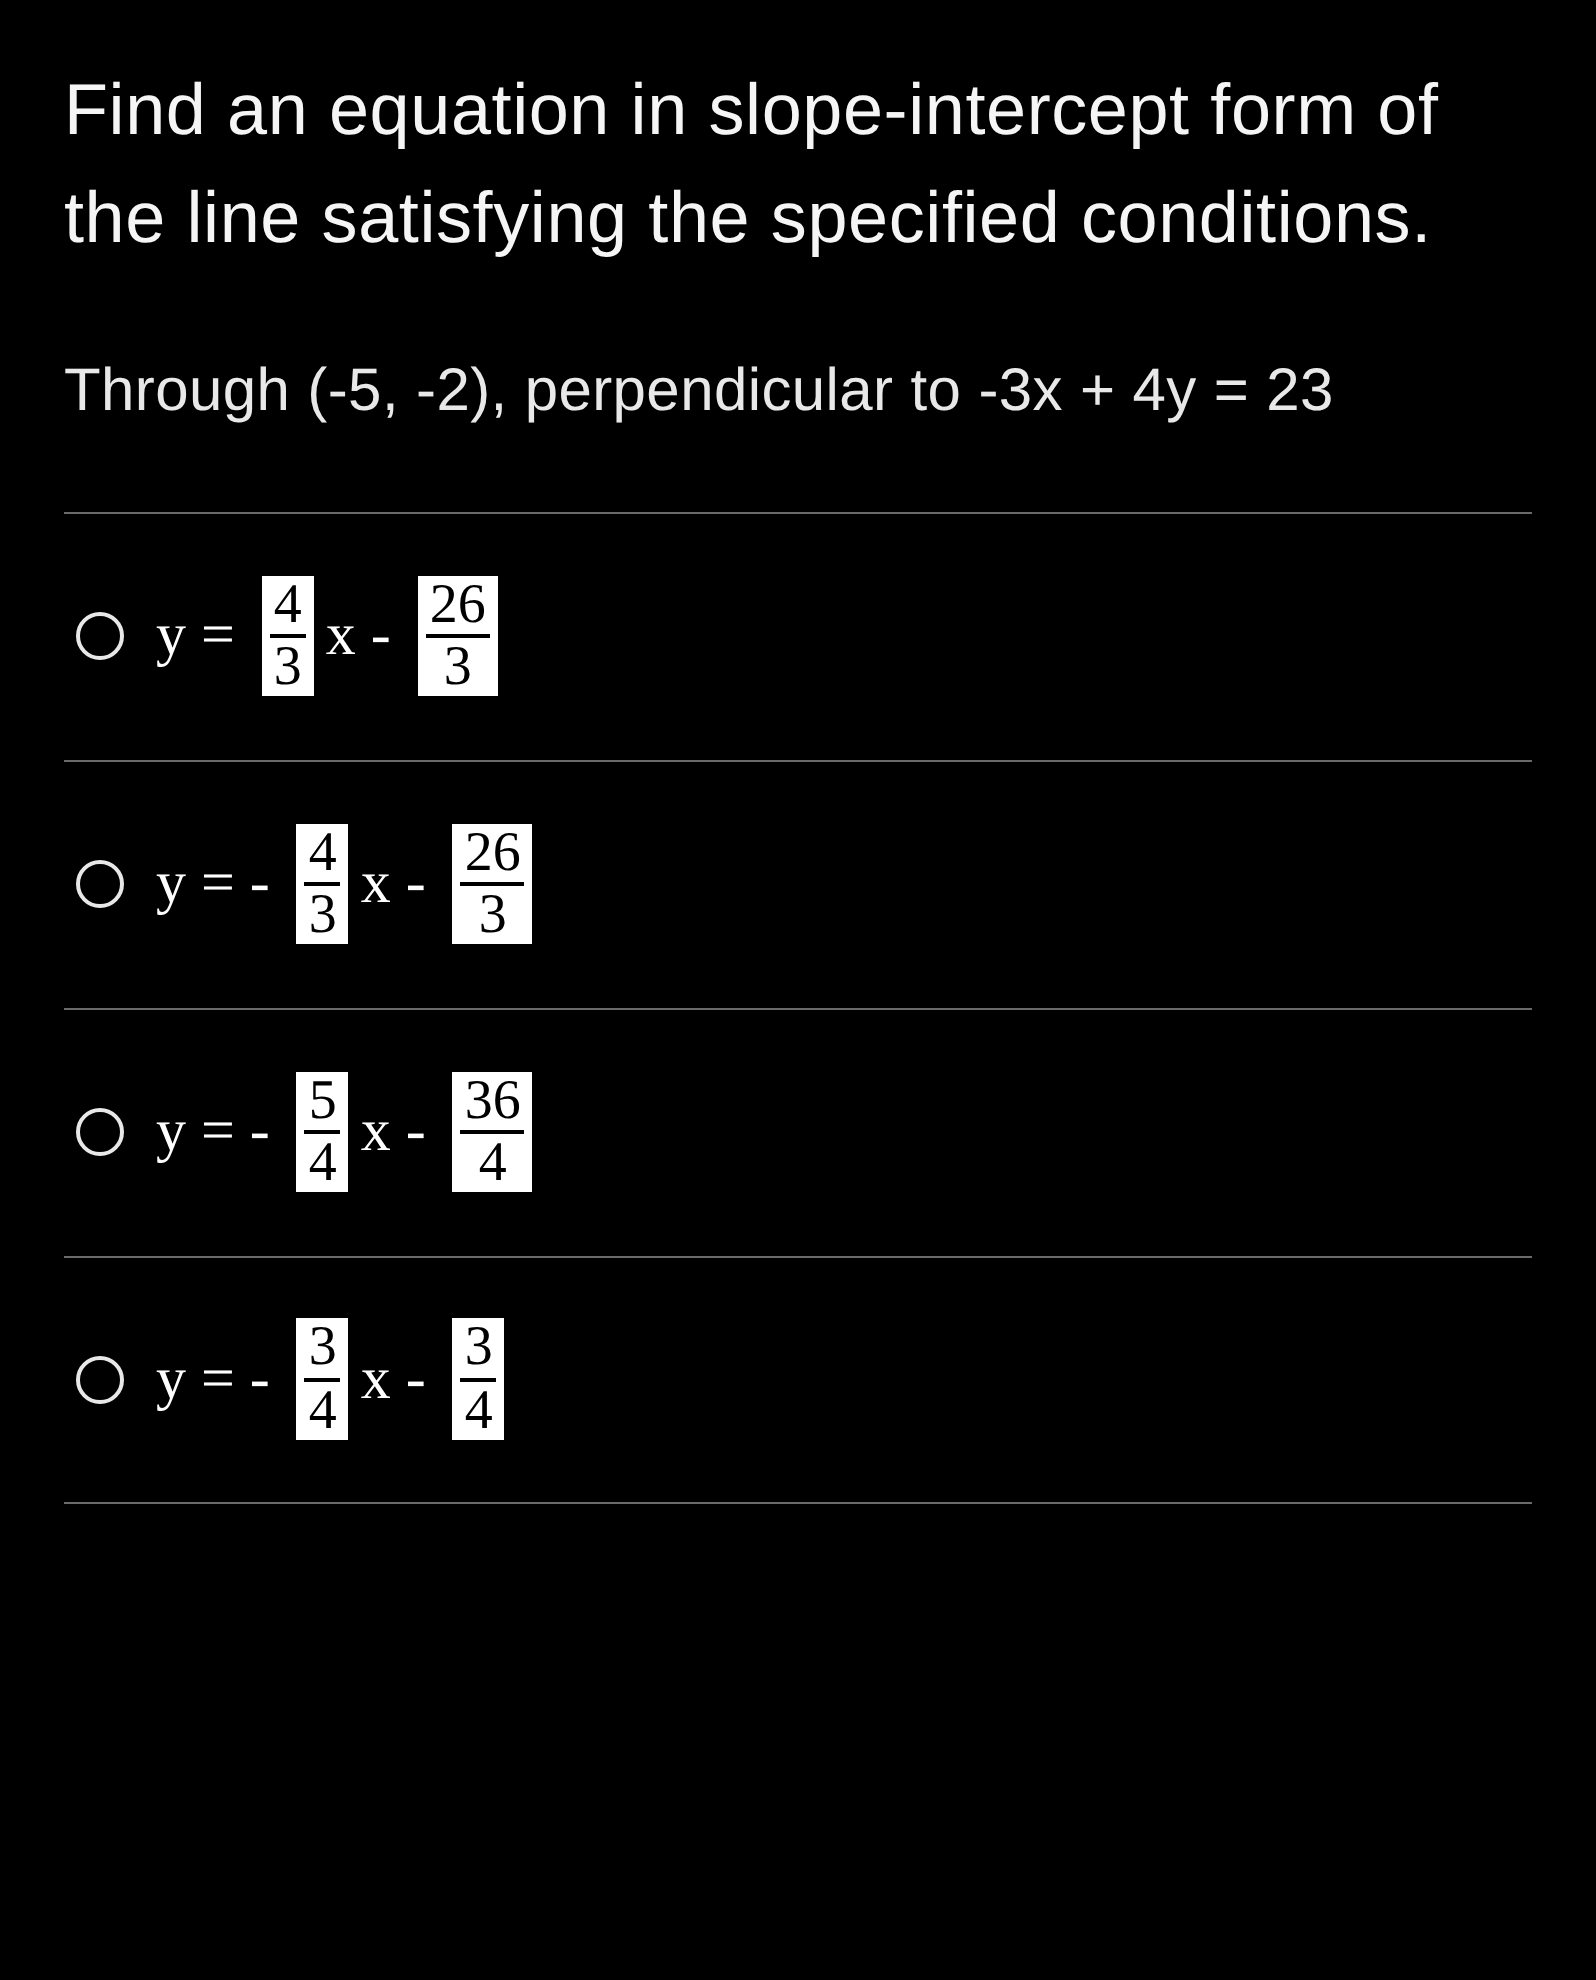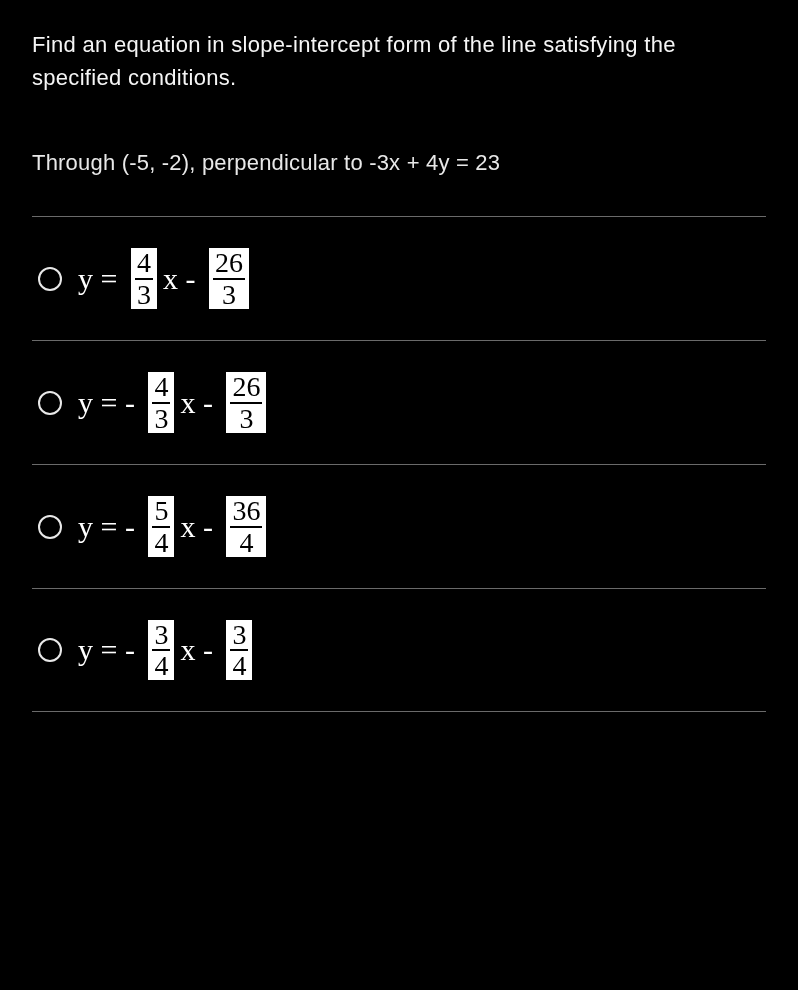--- a/index.html
+++ b/index.html
@@ -5,28 +5,28 @@
   * { margin: 0; padding: 0; box-sizing: border-box; }
   body {
     background: #000;
     color: #e8e8e8;
     font-family: -apple-system, BlinkMacSystemFont, "Segoe UI", Arial, sans-serif;
     width: 798px;
     height: 990px;
     padding: 28px 32px;
   }
   .question-title {
-    font-size: 22px;
+    font-size: 36px;
     line-height: 1.5;
     color: #f5f5f5;
-    margin-bottom: 52px;
+    margin-bottom: 37px;
     letter-spacing: 0.3px;
   }
   .question-given {
-    font-size: 22px;
+    font-size: 30px;
     line-height: 1.55;
     color: #e8e8e8;
     margin-bottom: 36px;
     letter-spacing: 0.2px;
   }
   .options { }
   .option-row {
     display: flex;
     align-items: center;
     border-top: 1px solid #6a6a6a;

